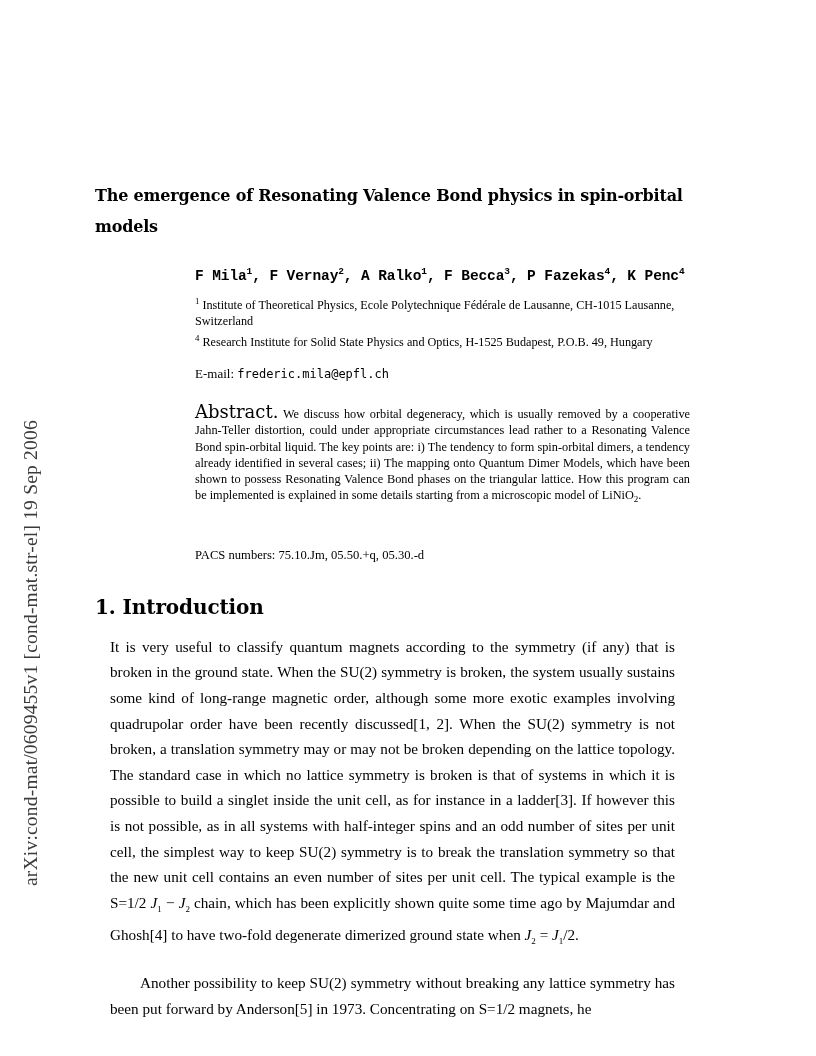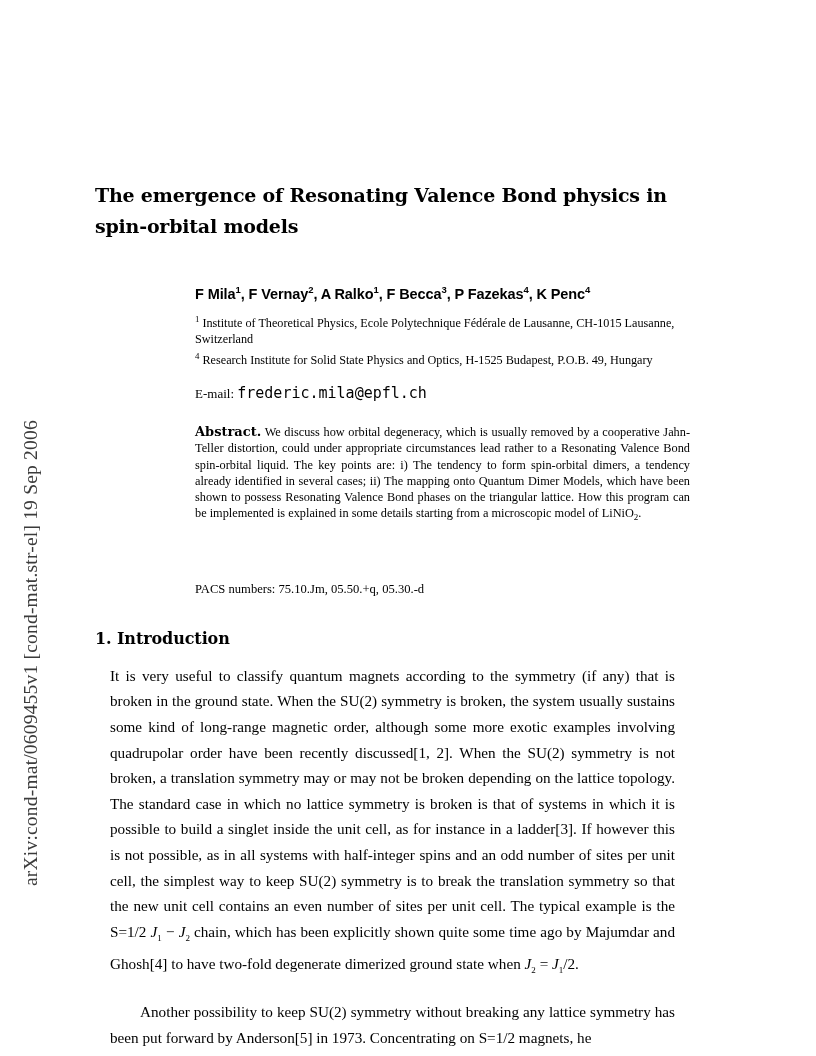--- a/index.html
+++ b/index.html
@@ -43,32 +43,32 @@
   
   #page {
     position: absolute;
     left: 95px;
     top: 180px;
     width: 595px;
   }
 
   .doc-title {
     font-family: "DejaVu Serif", serif;
-    font-size: 19px;
+    font-size: 16px;
     font-weight: bold;
     line-height: 31px;
     letter-spacing: -0.2px;
     margin: 0 0 0 0;
   }
 
   .authors {
-    font-family: Liberation Sans, sans-serif;
+    font-family: Liberation Mono, monospace;
     font-size: 14.5px;
     font-weight: bold;
-    margin-top: 42px;
+    margin-top: 24px;
     margin-left: 100px;
     letter-spacing: -0.1px;
   }
   .authors sup { font-size: 9.5px; font-weight: bold; vertical-align: super; }
 
   .affils {
     margin-top: 9px;
     margin-left: 100px;
     font-family: "Liberation Serif", serif;
     font-size: 12.2px;
@@ -77,51 +77,51 @@
   .affils .aff-line sup { font-size: 8.8px; vertical-align: super; }
 
   .email {
     margin-top: 16px;
     margin-left: 100px;
     font-family: "Liberation Serif", serif;
     font-size: 13px;
   }
   .email .mono {
     font-family: "DejaVu Sans Mono", monospace;
-    font-size: 15px;
+    font-size: 12px;
   }
 
   .abstract {
     margin-top: 22px;
     margin-left: 100px;
     width: 495px;
     font-family: "Liberation Serif", serif;
     font-size: 12.3px;
     line-height: 16.2px;
     text-align: justify;
   }
   .abstract .abs-head {
     font-family: "DejaVu Serif", serif;
-    font-weight: bold;
-    font-size: 13px;
+    font-weight: normal;
+    font-size: 18px;
   }
   .sub { vertical-align: sub; font-size: 9px; }
 
   .pacs {
-    margin-top: 56px;
+    margin-top: 40px;
     margin-left: 100px;
     font-family: "Liberation Serif", serif;
     font-size: 12.6px;
   }
 
   .section-head {
     margin-top: 32px;
     font-family: "DejaVu Serif", serif;
     font-weight: bold;
-    font-size: 16px;
+    font-size: 20px;
     letter-spacing: -0.1px;
   }
 
   .body-text {
     margin-top: 14px;
     font-family: "Liberation Serif", serif;
     font-size: 15.2px;
     line-height: 25.6px;
     text-align: justify;
   }

